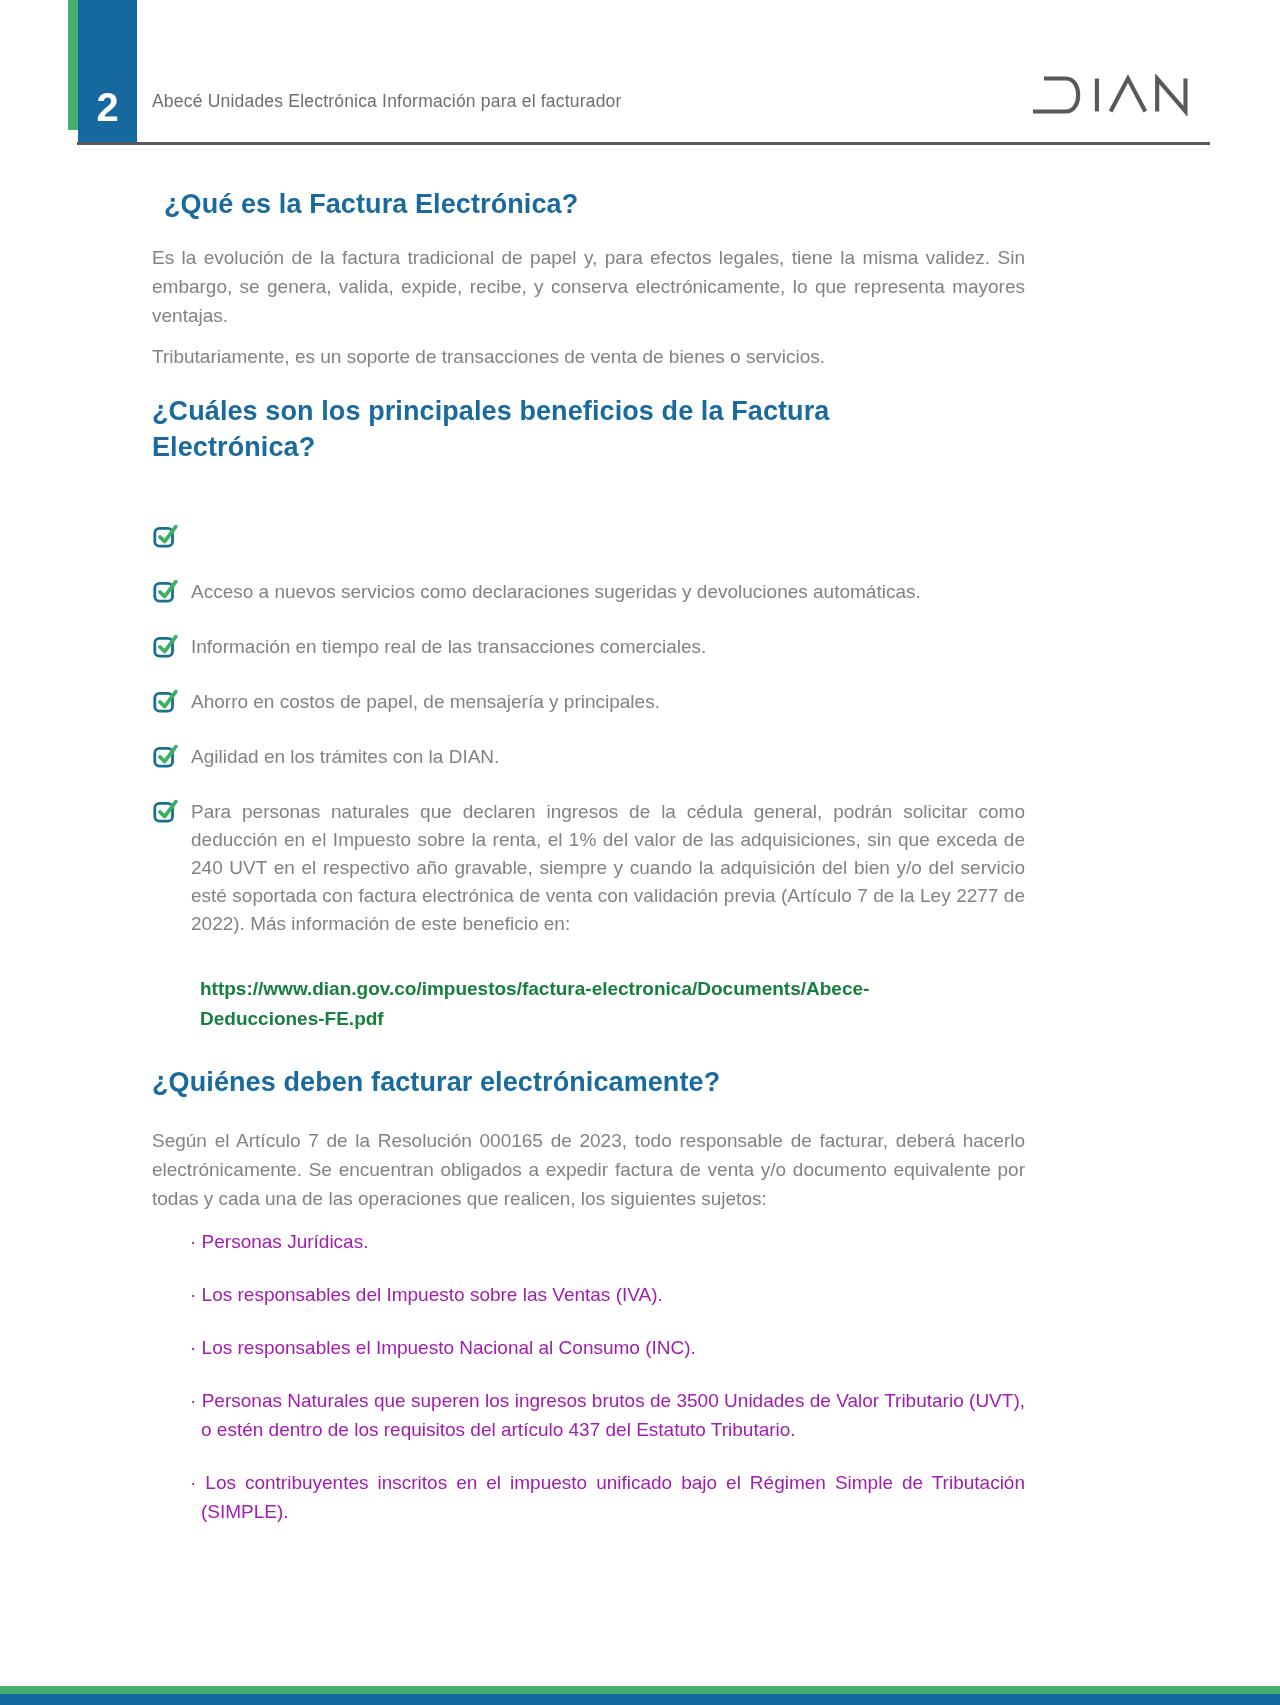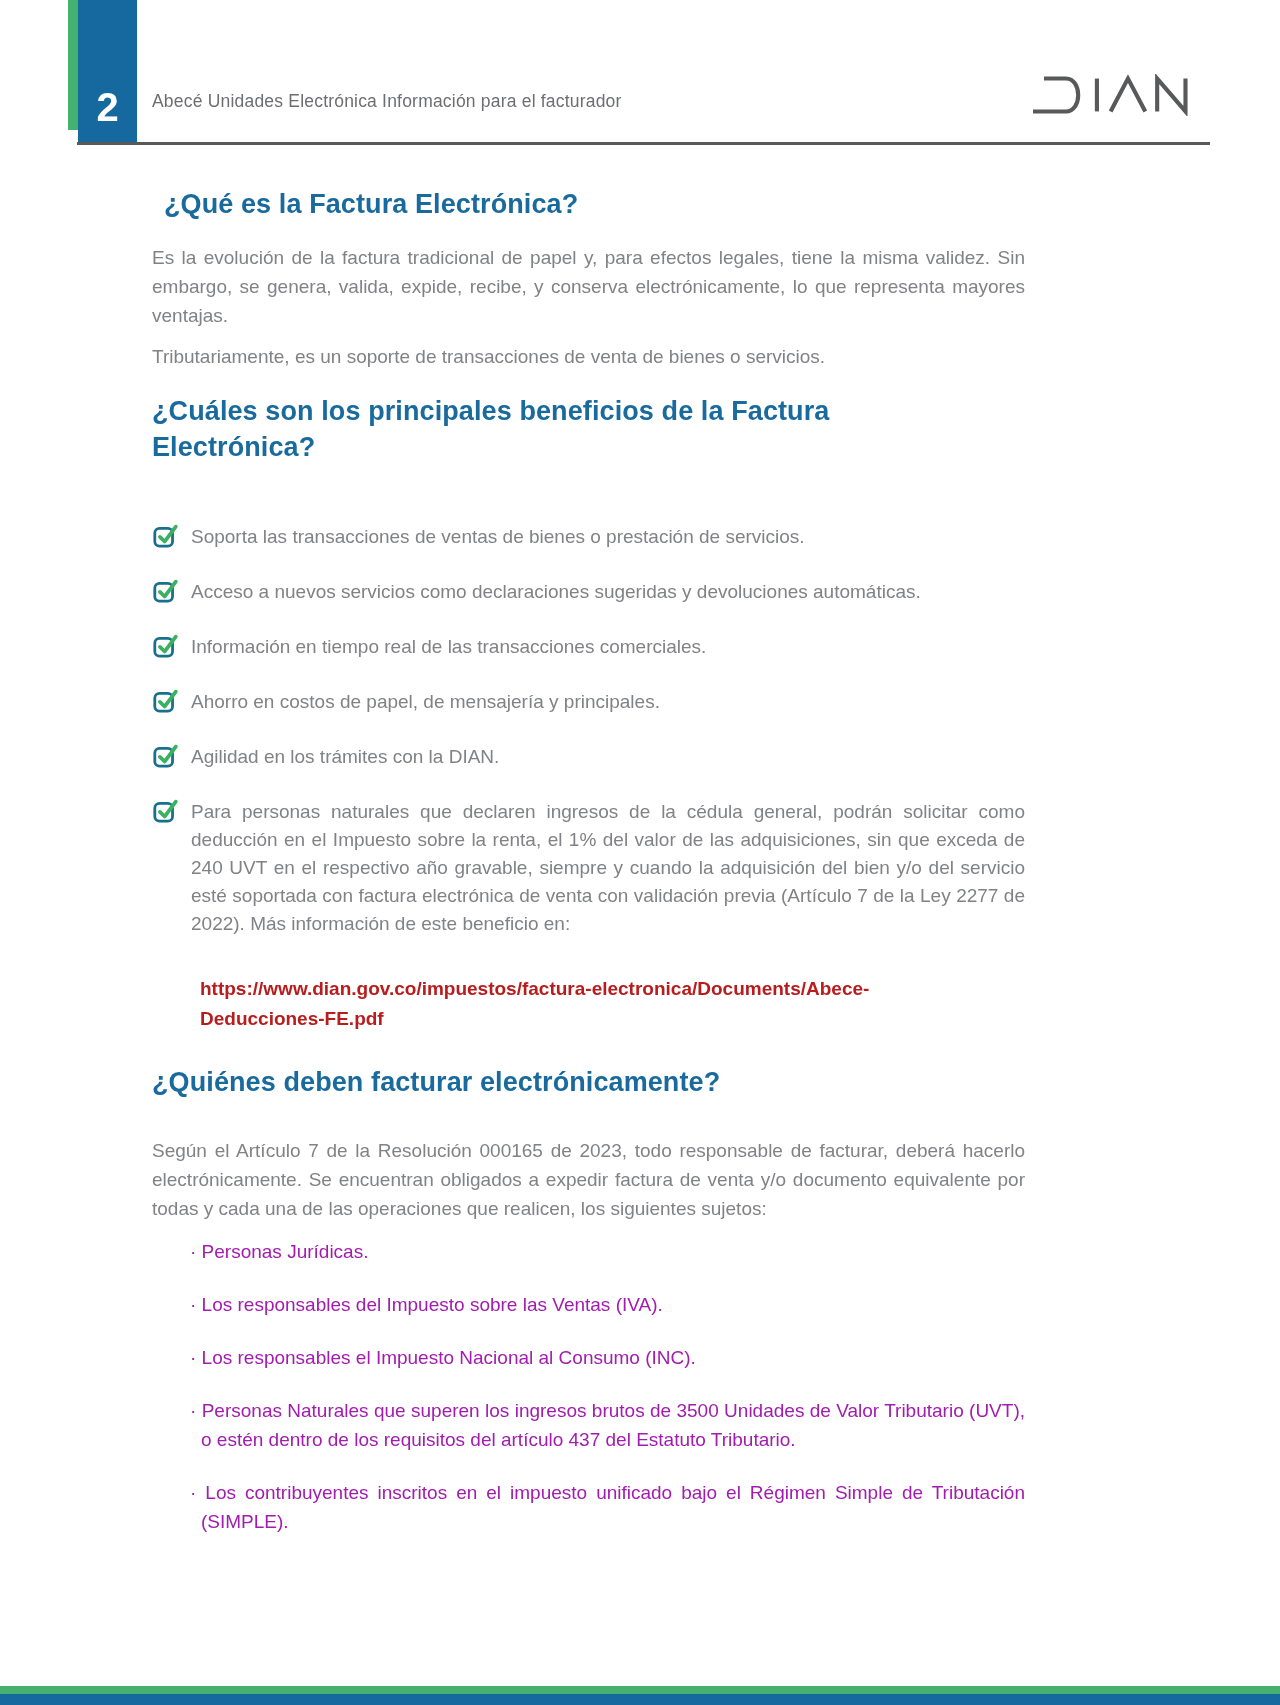--- a/index.html
+++ b/index.html
@@ -39,34 +39,34 @@
     letter-spacing: 0.1px;
   }
   .h-first { margin-top: 16px; max-width: 820px; margin-left: 12px; }
   .h-benefits { margin-top: 22px; max-width: 820px; }
   .h-who { margin-top: 30px; max-width: 820px; }
   p.body {
     font-size: 19px; line-height: 29px; color: #808285;
   }
   .p1 { margin-top: 21px; text-align: justify; }
   .p2 { margin-top: 12px; }
-  .p-intro { margin-top: 36px; text-align: justify; }
+  .p-intro { margin-top: 26px; text-align: justify; }
 
   ul.benefits { list-style: none; margin-top: 58px; }
   ul.benefits li {
     display: flex; align-items: flex-start; gap: 11px; margin-bottom: 24px;
   }
   ul.benefits li .check { flex: 0 0 28px; margin-top: -3px; }
   ul.benefits li .btext {
     flex: 1; font-size: 19px; line-height: 28px; text-align: justify; color: #808285;
   }
 
   .doc-link {
     margin: 36px 0 0 48px; width: 720px;
-    font-size: 19px; line-height: 30px; font-weight: 700; color: #b91c1c;
+    font-size: 19px; line-height: 30px; font-weight: 700; color: #15803d;
     cursor: pointer; word-break: normal;
   }
 
   ul.bullets { list-style: none; margin-top: 14px; padding-left: 38px; }
   ul.bullets li {
     font-size: 19px; line-height: 29px; color: #a21caf; margin-bottom: 24px;
     padding-left: 11px; text-indent: -11px; text-align: justify; max-width: 835px;
   }
 
   
@@ -105,21 +105,20 @@
     <h1 class="h-benefits">¿Cuáles son los principales beneficios de la Factura Electrónica?</h1>
 
     <ul class="benefits">
       <li>
         <span class="check">
           <svg viewBox="0 0 30 30" width="28" height="30">
               <rect x="3" y="8" width="19" height="19" rx="5" fill="none" stroke="#17708c" stroke-width="3"></rect>
               <path d="M8.5 17 l5 5 L25.5 6" fill="none" stroke="#3cb061" stroke-width="4" stroke-linecap="round" stroke-linejoin="round"></path>
             </svg>
         </span>
-        <span class="btext">Soporta las transacciones de ventas de bienes o prestación de servicios.</span>
       </li>
       <li>
         <span class="check">
           <svg viewBox="0 0 30 30" width="28" height="30">
               <rect x="3" y="8" width="19" height="19" rx="5" fill="none" stroke="#17708c" stroke-width="3"></rect>
               <path d="M8.5 17 l5 5 L25.5 6" fill="none" stroke="#3cb061" stroke-width="4" stroke-linecap="round" stroke-linejoin="round"></path>
             </svg>
         </span>
         <span class="btext">Acceso a nuevos servicios como declaraciones sugeridas y devoluciones automáticas.</span>
       </li>

